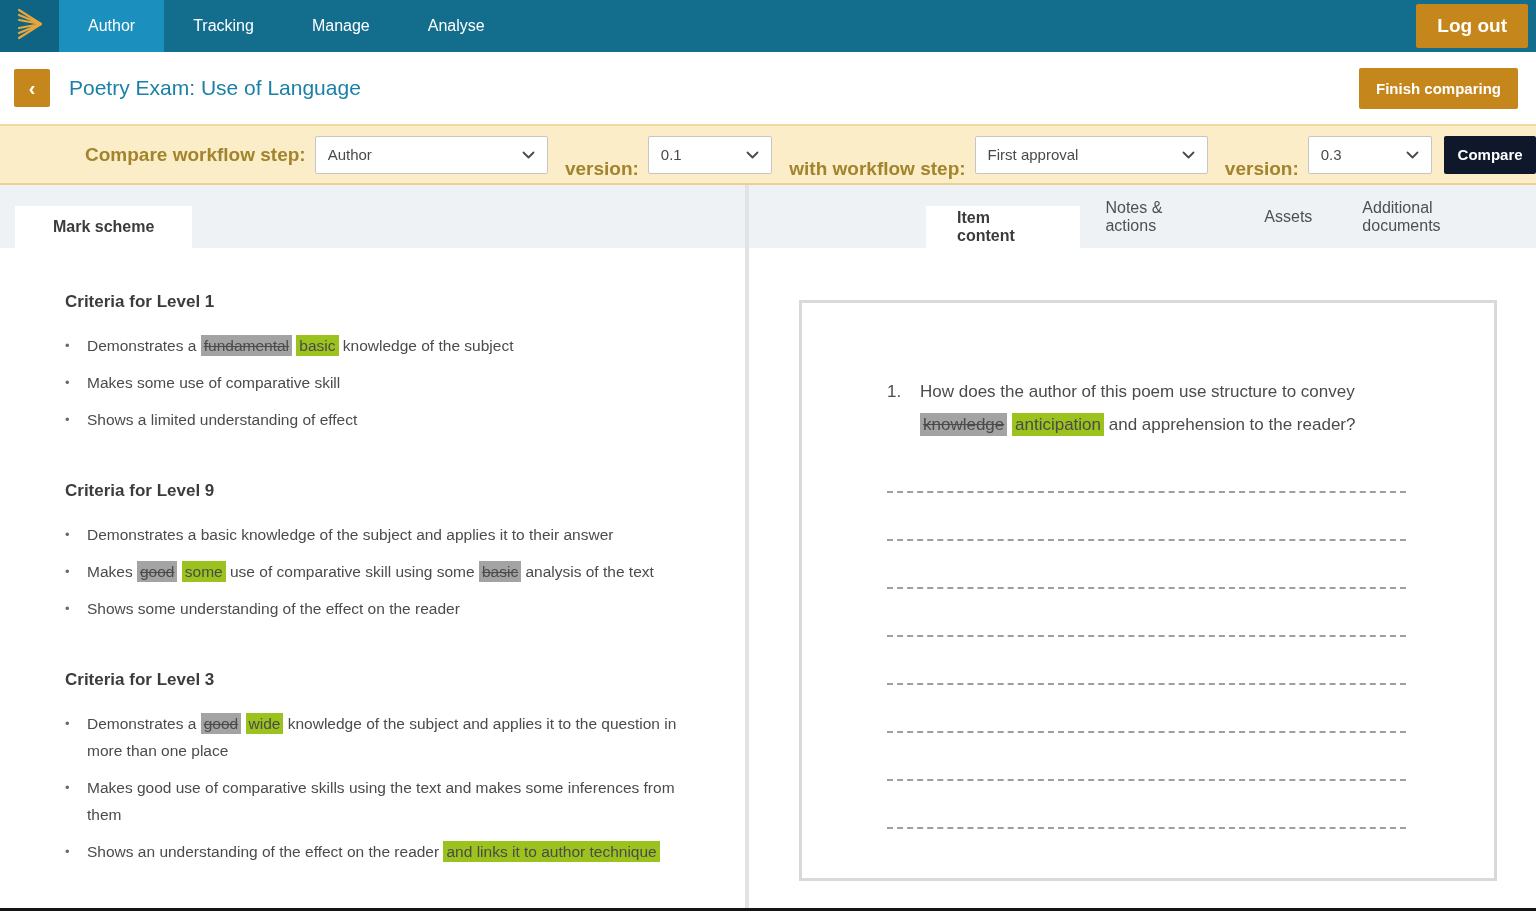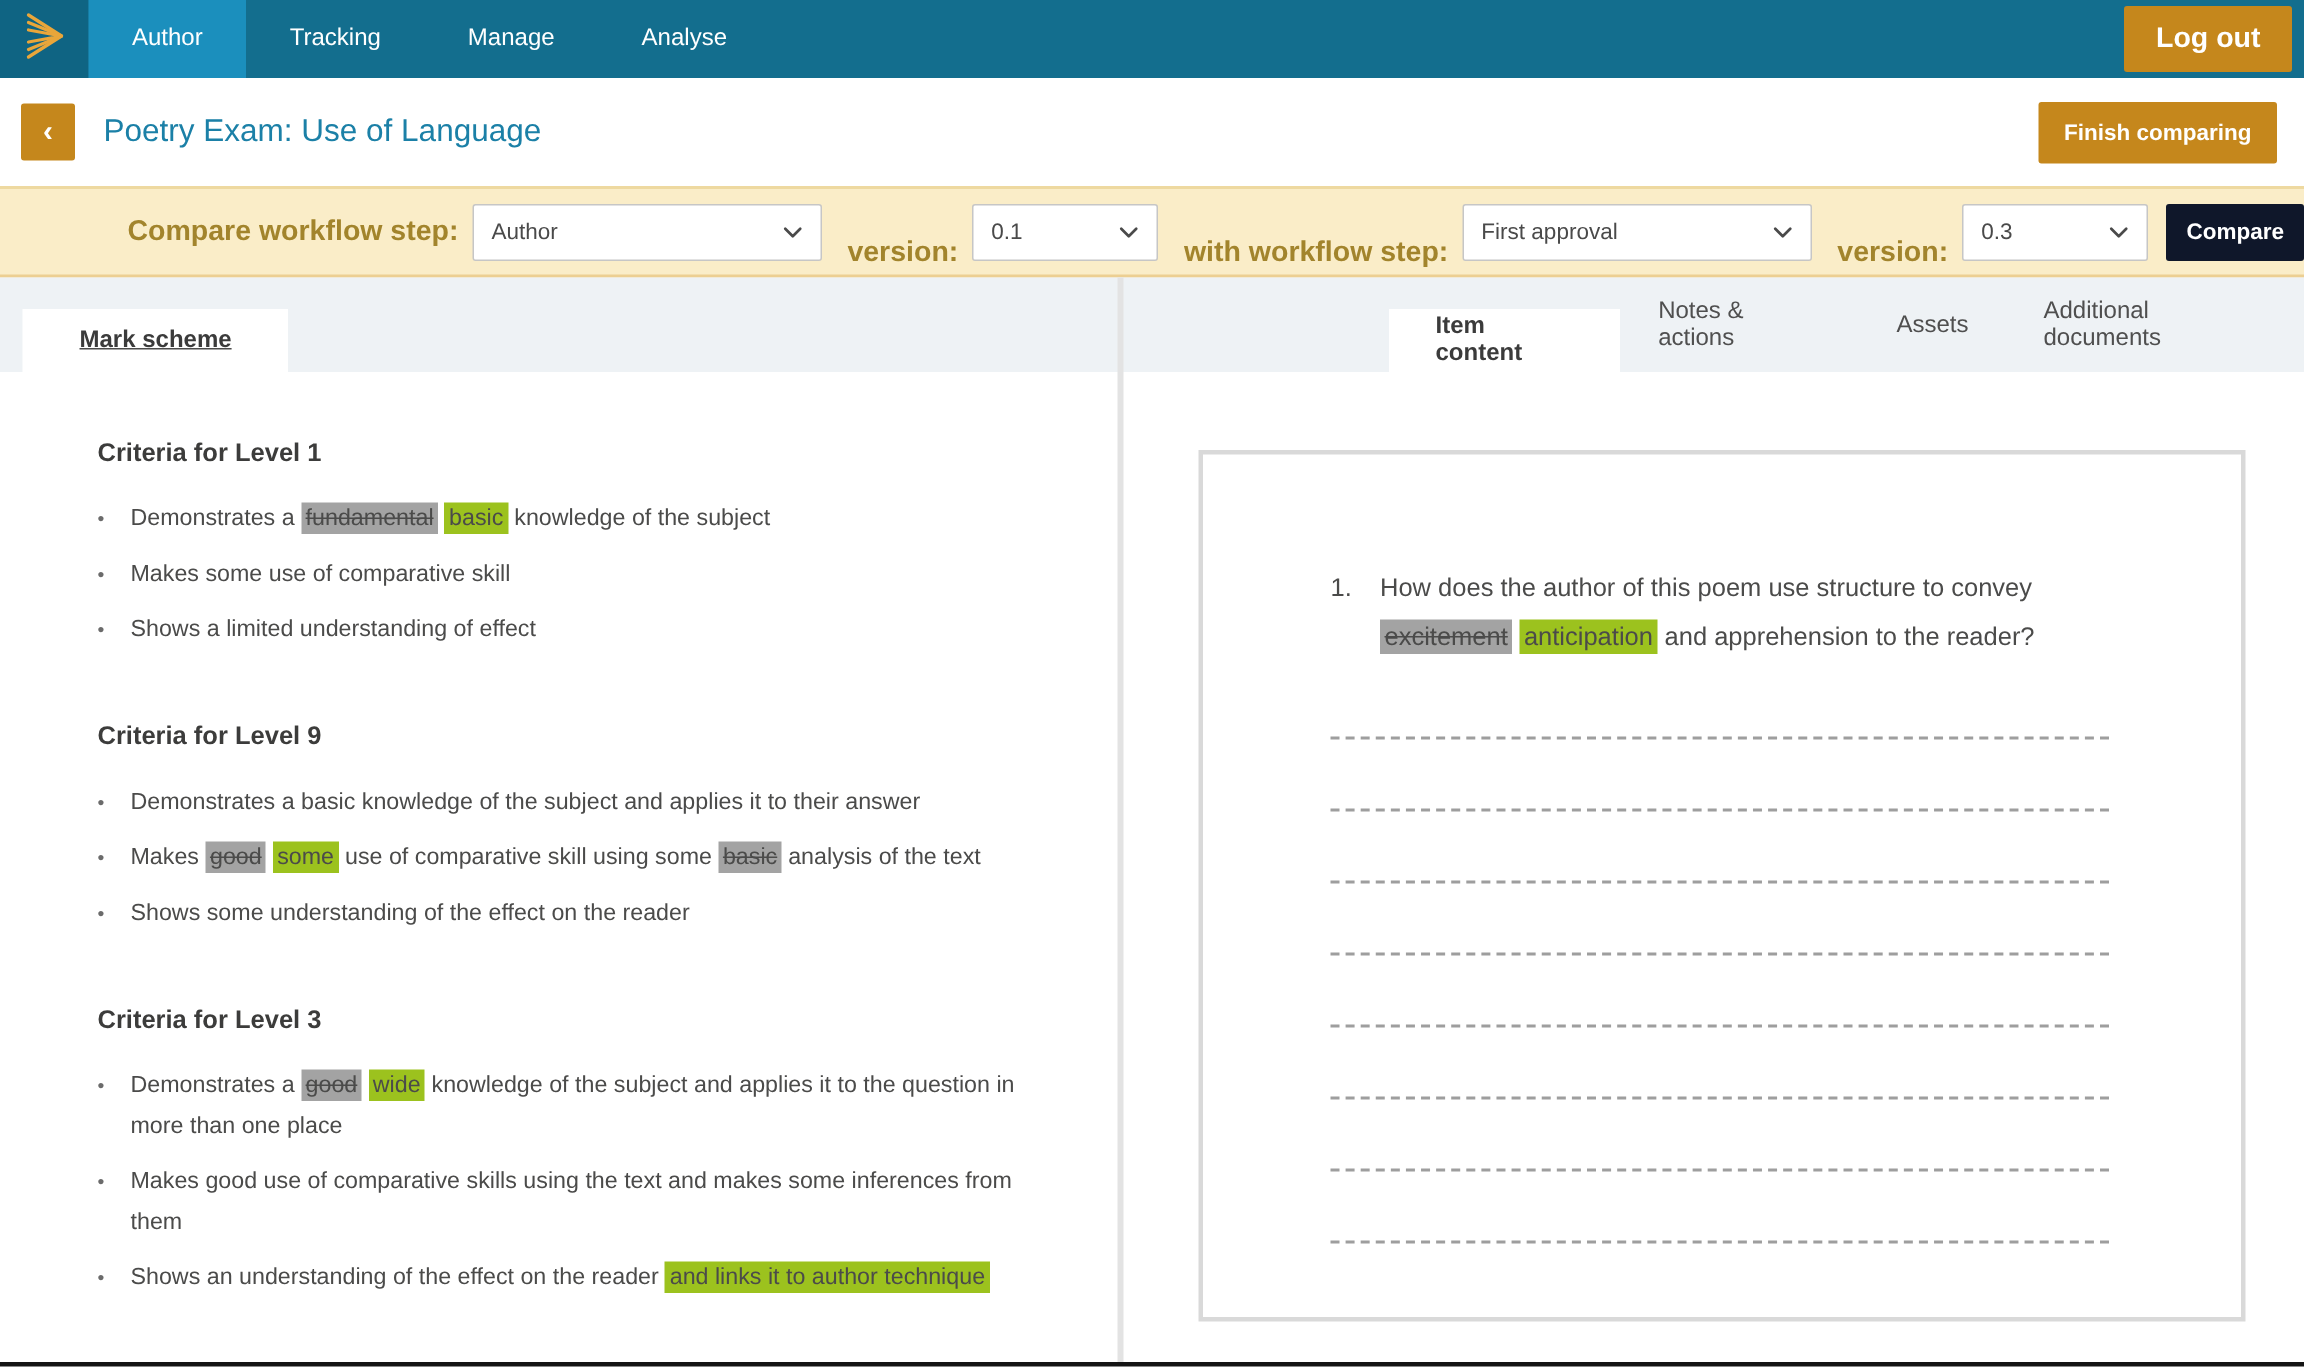--- a/index.html
+++ b/index.html
@@ -38,21 +38,21 @@
   .select .chev { margin-left:12px; display:flex; }
   .sel-step { width:245px; }
   .sel-ver { width:130px; }
   .ml17 { margin-left:17px;margin-top:28px; }
   .compare-btn { width:97px; height:38px; margin-left:12px; background:#0f172a; color:#fff; font-weight:bold;
     font-size:15px; border:none; border-radius:2px; cursor:pointer; }
 
   
   .tabstrip-row { height:63px; display:flex; }
   .strip { background:#eef2f5; display:flex; align-items:stretch; }
-  .strip-left { width:896px;text-decoration:underline; }
+  .strip-left { width:896px; }
   .strip-right { flex:1; }
   .tab { display:flex; align-items:center; font-size:16px; color:#4f4f4f; cursor:pointer; padding:0 25px; }
   .tab.active { background:#ffffff; align-self:flex-end; height:42px; font-weight:bold; color:#3b3b3b; }
   .tab-markscheme { margin-left:15px; padding:0 38px; }
   .tab-itemcontent { margin-left:30px; padding:0 31px; }
 
   .v-divider { position:absolute; left:745px; top:185px; bottom:5px; width:4px; background:#e3e3e3; }
 
   
   .content-row { display:flex; height:660px; }
@@ -212,21 +212,21 @@
             <span class="bullet-text"><span>Shows an understanding of the effect on the reader </span><span class="seg-add">and links it to author technique</span></span>
           </div>
         </section>
       </div>
   </div>
   <div class="spacer-col"></div>
   <div class="right-panel">
     <div class="item-box">
       <div class="question">
         <span class="q-num">1.</span>
-        <span class="q-text" id="question-text"><span>How does the author of this poem use structure to convey </span><span class="seg-del">excitement</span><span> </span><span class="seg-add">anticipation</span><span> and apprehension to the reader?</span></span>
+        <span class="q-text" id="question-text"><span>How does the author of this poem use structure to convey </span><span class="seg-del">knowledge</span><span> </span><span class="seg-add">anticipation</span><span> and apprehension to the reader?</span></span>
       </div>
       <div class="answer-lines" id="answer-lines">
           <div class="answer-line"></div>
           <div class="answer-line"></div>
           <div class="answer-line"></div>
           <div class="answer-line"></div>
           <div class="answer-line"></div>
           <div class="answer-line"></div>
           <div class="answer-line"></div>
           <div class="answer-line"></div>

